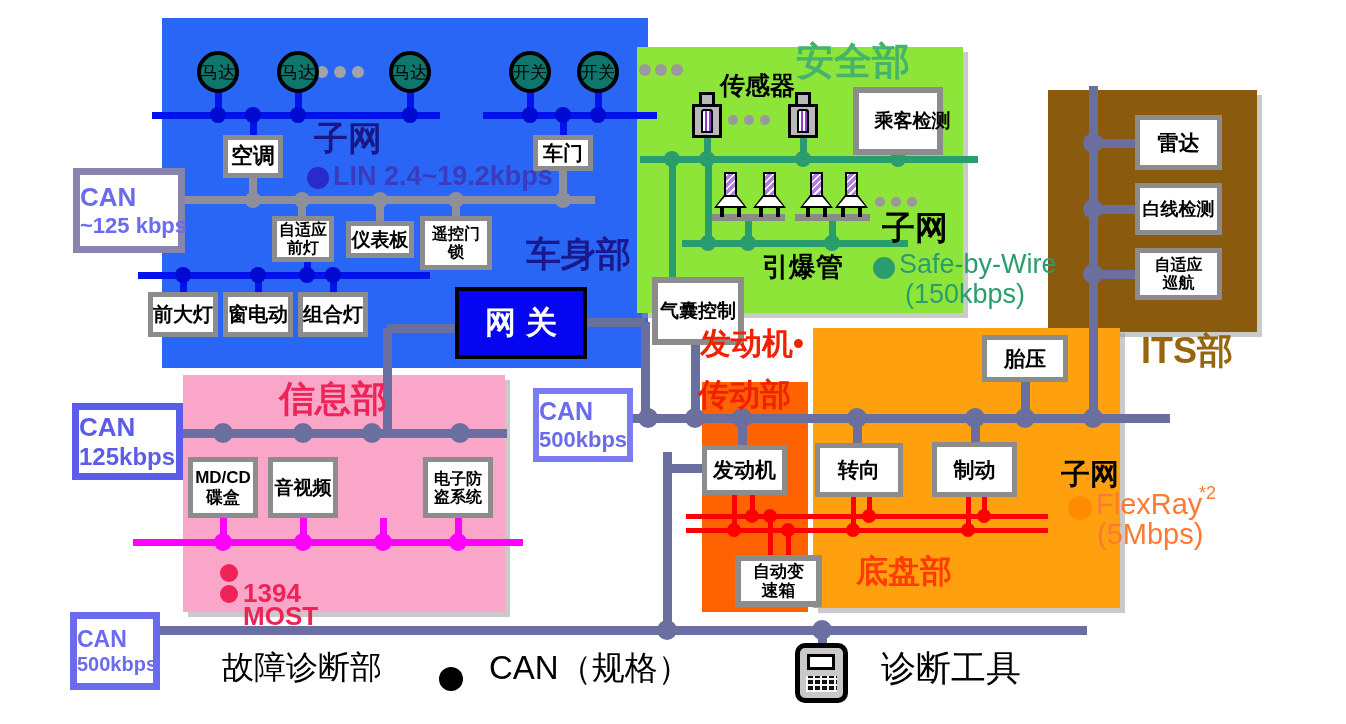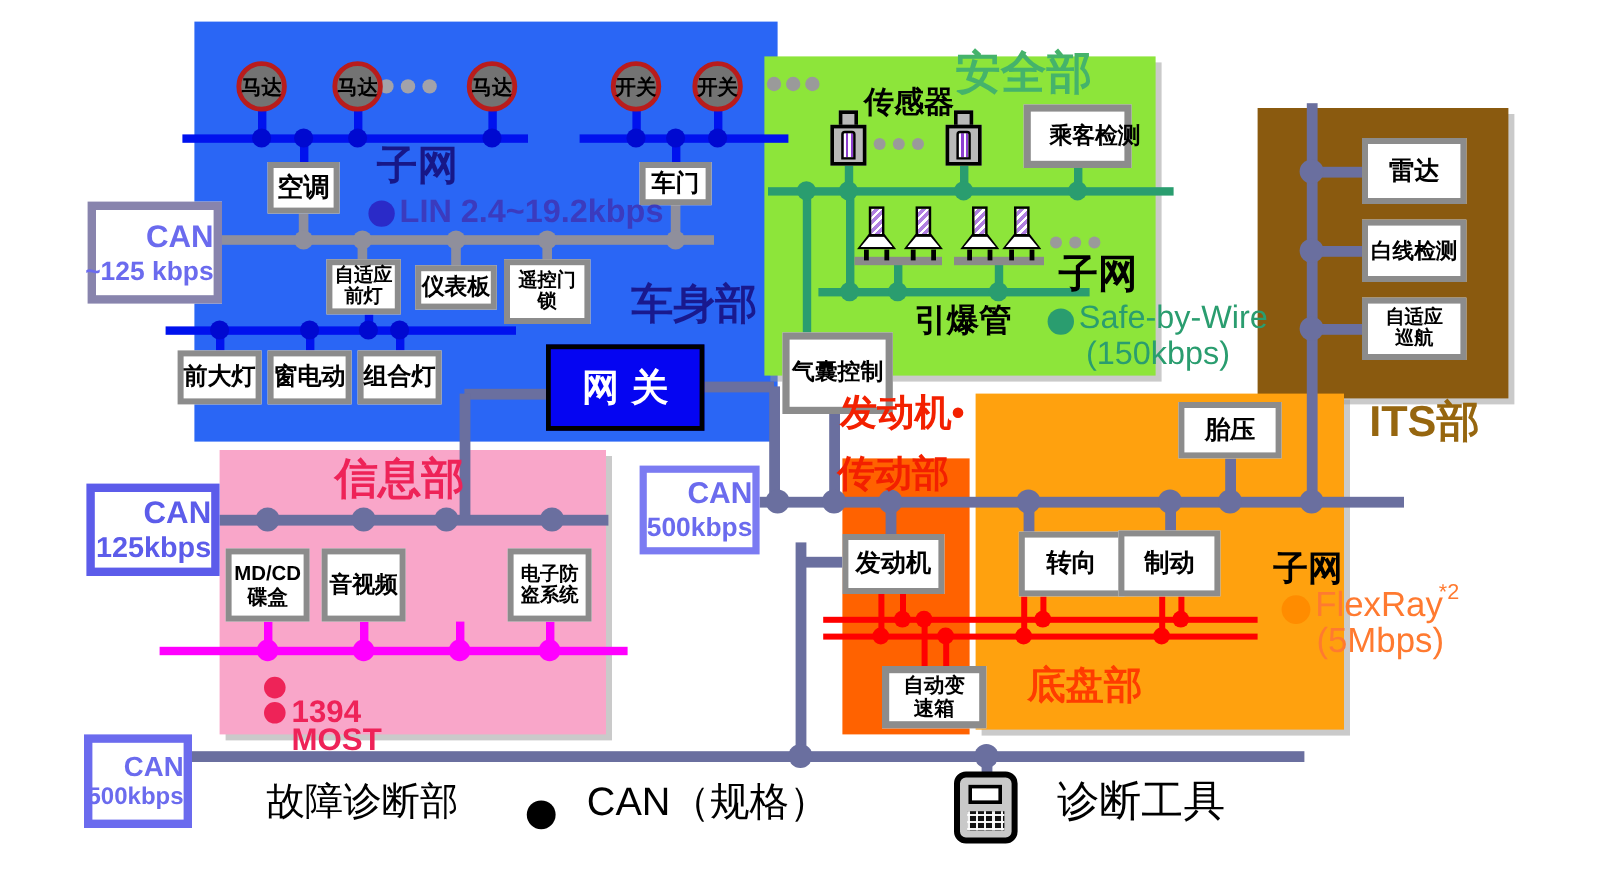--- a/index.html
+++ b/index.html
@@ -5,25 +5,25 @@
   html,body{margin:0;padding:0;background:#fff;}
   #stage{position:relative;width:1346px;height:724px;background:#fff;overflow:hidden;
          font-family:"Liberation Sans","DejaVu Sans",sans-serif;}
   .panel{position:absolute;}
   .panel.shadow{box-shadow:5px 5px 0 rgba(150,150,150,.5);}
   .line{position:absolute;}
   .dot{position:absolute;border-radius:50%;}
   .dbox{position:absolute;background:#fff;border:5px solid #8c8c8c;box-sizing:border-box;
         display:flex;flex-direction:column;align-items:center;justify-content:center;
         font-weight:bold;color:#000;text-align:center;line-height:1.12;white-space:nowrap;}
-  .circle{position:absolute;background:#737373;border:4px solid #b91c1c;border-radius:50%;
+  .circle{position:absolute;background:#0f766e;border:4px solid #000000;border-radius:50%;
         box-sizing:border-box;display:flex;align-items:center;justify-content:center;
-        font-weight:bold;color:#000;white-space:nowrap;}
+        font-weight:normal;color:#000;white-space:nowrap;}
   .canbox{position:absolute;background:#fff;box-sizing:border-box;
-        display:flex;flex-direction:column;align-items:flex-end;justify-content:center;
+        display:flex;flex-direction:column;align-items:flex-start;justify-content:center;
         font-weight:bold;line-height:1.18;white-space:nowrap;}
   .txt{position:absolute;line-height:1;white-space:nowrap;}
   .gw{position:absolute;border:4px solid #000;color:#fff;box-sizing:border-box;
         display:flex;align-items:center;justify-content:center;font-weight:bold;}
   .sensor{position:absolute;width:30px;height:46px;}
   .sensor .tab{position:absolute;left:7px;top:0;width:16px;height:15px;background:#b9b9b9;border:3px solid #000;box-sizing:border-box;}
   .sensor .base{position:absolute;left:0;top:12px;width:30px;height:34px;background:#b9b9b9;border:3px solid #000;box-sizing:border-box;}
   .sensor .core{position:absolute;left:9px;top:17px;width:12px;height:24px;border:2px solid #000;box-sizing:border-box;border-radius:3px 3px 0 0;
         background:repeating-linear-gradient(90deg,#fff 0 2px,#8c3fd0 2px 4px);}
   .det{position:absolute;width:33px;height:45px;}
@@ -204,41 +204,41 @@
     </div>
     <div class="dbox" style="left: 148px; top: 292px; width: 70px; height: 45px; font-size: 20px;">
       <div>前大灯</div>
     </div>
     <div class="dbox" style="left: 223px; top: 292px; width: 70px; height: 45px; font-size: 20px;">
       <div>窗电动</div>
     </div>
     <div class="dbox" style="left: 298px; top: 292px; width: 70px; height: 45px; font-size: 20px;">
       <div>组合灯</div>
     </div>
-    <div class="dbox" style="left: 853px; top: 87px; width: 90px; height: 53px; font-size: 19px; border-width: 6px; padding-left: 29px;">
+    <div class="dbox" style="left: 853px; top: 87px; width: 90px; height: 68px; font-size: 19px; border-width: 6px; padding-left: 29px;">
       <div>乘客检测</div>
     </div>
     <div class="dbox" style="left: 652px; top: 277px; width: 92px; height: 68px; font-size: 19px; border-width: 6px;">
       <div>气囊控制</div>
     </div>
     <div class="dbox" style="left: 188px; top: 457px; width: 70px; height: 61px; font-size: 17px;">
       <div>MD/CD</div>
       <div>碟盒</div>
     </div>
     <div class="dbox" style="left: 268px; top: 457px; width: 70px; height: 61px; font-size: 19px;">
       <div>音视频</div>
     </div>
     <div class="dbox" style="left: 423px; top: 457px; width: 70px; height: 61px; font-size: 16px;">
       <div>电子防</div>
       <div>盗系统</div>
     </div>
     <div class="dbox" style="left: 702px; top: 445px; width: 85px; height: 50px; font-size: 21px;">
       <div>发动机</div>
     </div>
-    <div class="dbox" style="left: 849px; top: 443px; width: 88px; height: 54px; font-size: 21px;">
+    <div class="dbox" style="left: 815px; top: 443px; width: 88px; height: 54px; font-size: 21px;">
       <div>转向</div>
     </div>
     <div class="dbox" style="left: 932px; top: 442px; width: 85px; height: 55px; font-size: 21px;">
       <div>制动</div>
     </div>
     <div class="dbox" style="left: 982px; top: 335px; width: 86px; height: 47px; font-size: 21px;">
       <div>胎压</div>
     </div>
     <div class="dbox" style="left: 735px; top: 555px; width: 87px; height: 52px; font-size: 17px; border-width: 6px;">
       <div>自动变</div>

